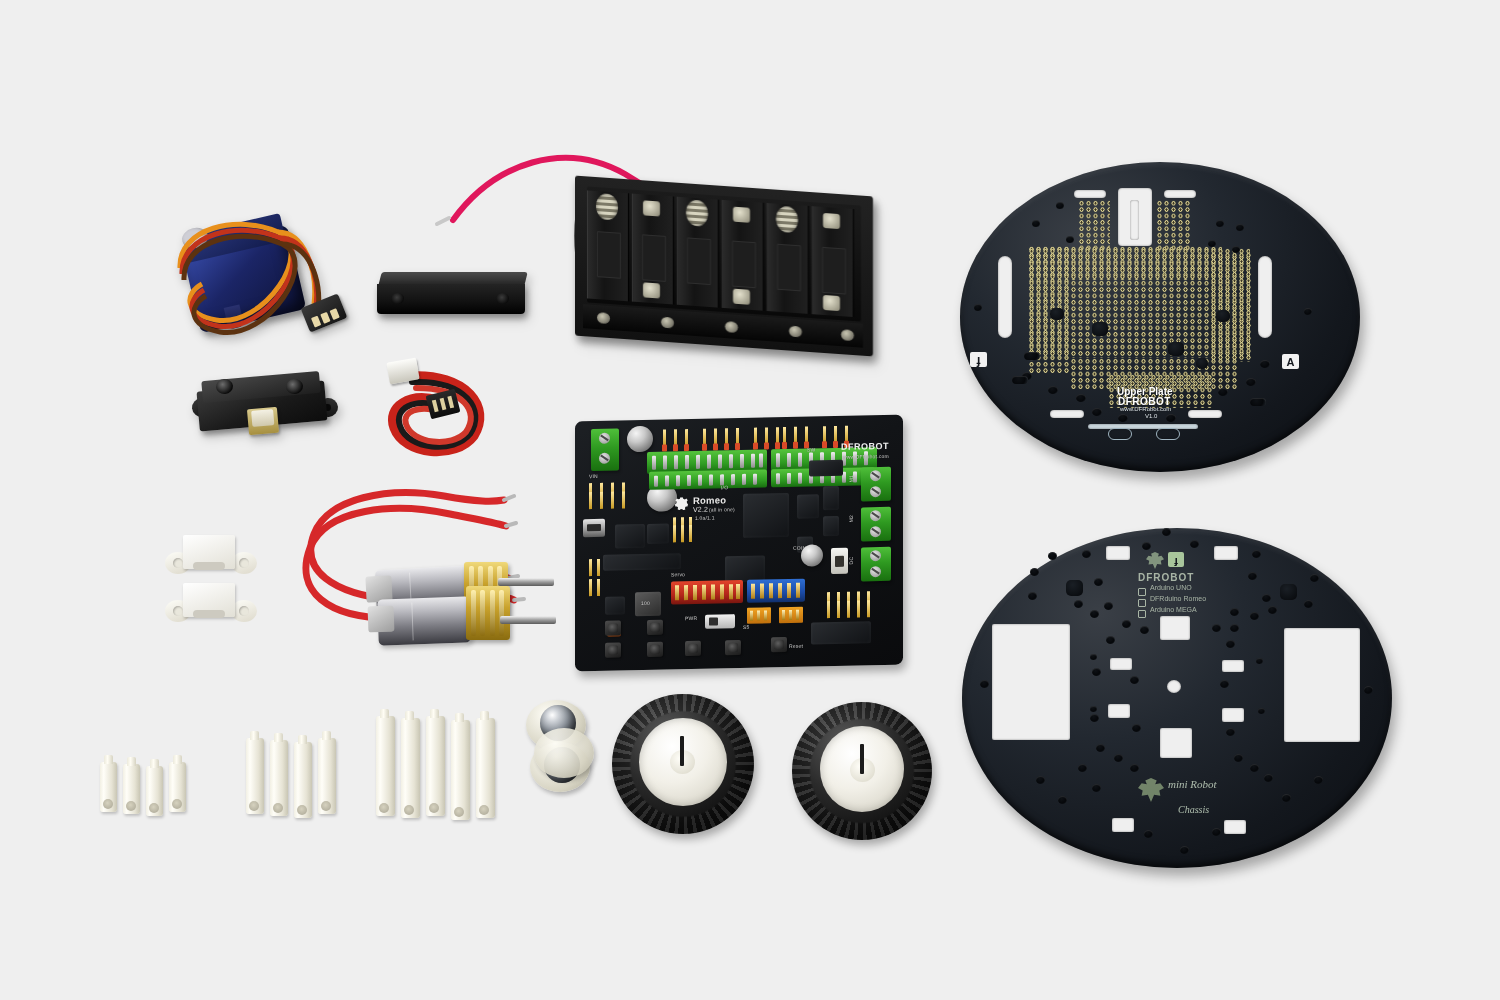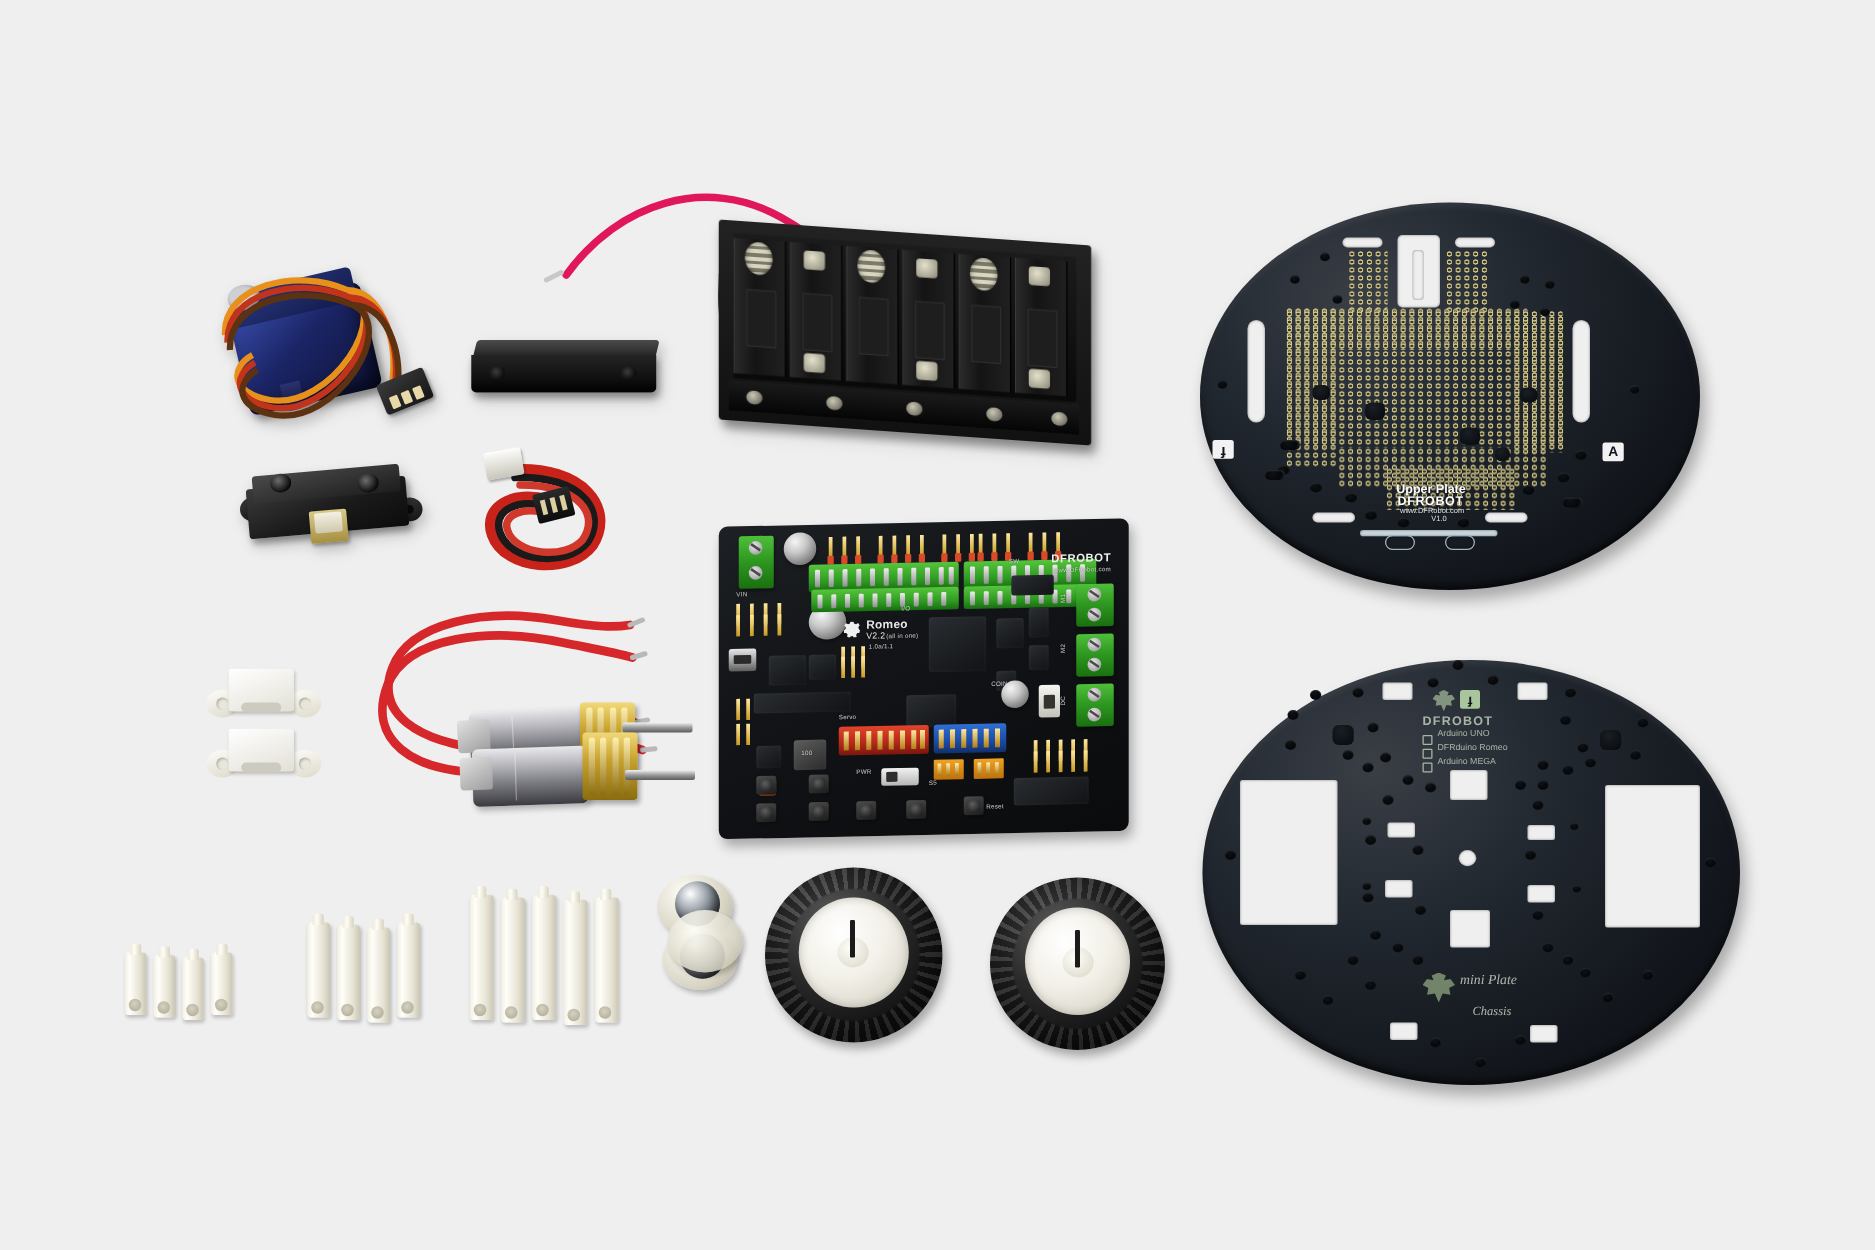--- a/index.html
+++ b/index.html
@@ -1072,17 +1072,17 @@
     <div class="lp-text" style="left:176px;top:44px;font-size:10px;font-weight:bold;letter-spacing:1px">DFROBOT</div>
 
     <div class="chk" style="left:176px;top:60px"></div>
     <div class="lp-text" style="left:188px;top:56px;font-size:7px">Arduino UNO</div>
     <div class="chk" style="left:176px;top:71px"></div>
     <div class="lp-text" style="left:188px;top:67px;font-size:7px">DFRduino Romeo</div>
     <div class="chk" style="left:176px;top:82px"></div>
     <div class="lp-text" style="left:188px;top:78px;font-size:7px">Arduino MEGA</div>
 
     <div class="tf-logo" style="left:176px;top:250px"></div>
-    <div class="script" style="left:206px;top:250px;font-size:11px">mini Plate</div>
+    <div class="script" style="left:206px;top:250px;font-size:11px">mini Robot</div>
     <div class="script" style="left:216px;top:276px;font-size:10px">Chassis</div>
   </div>
 
 </div>
 
 </body></html>

